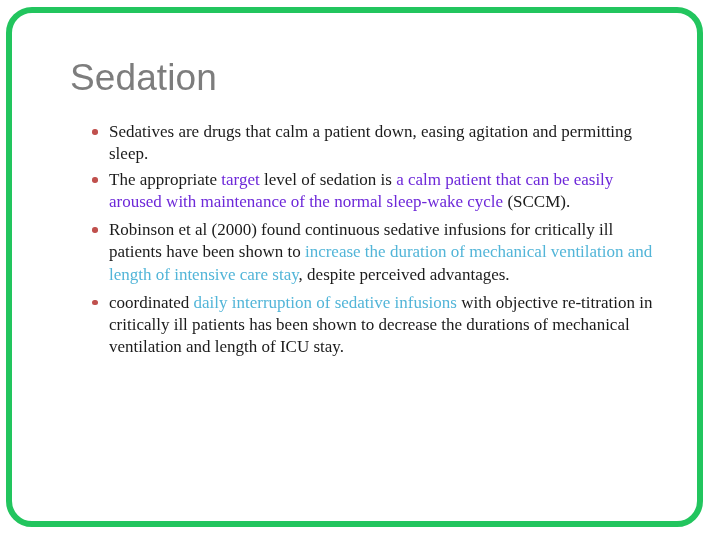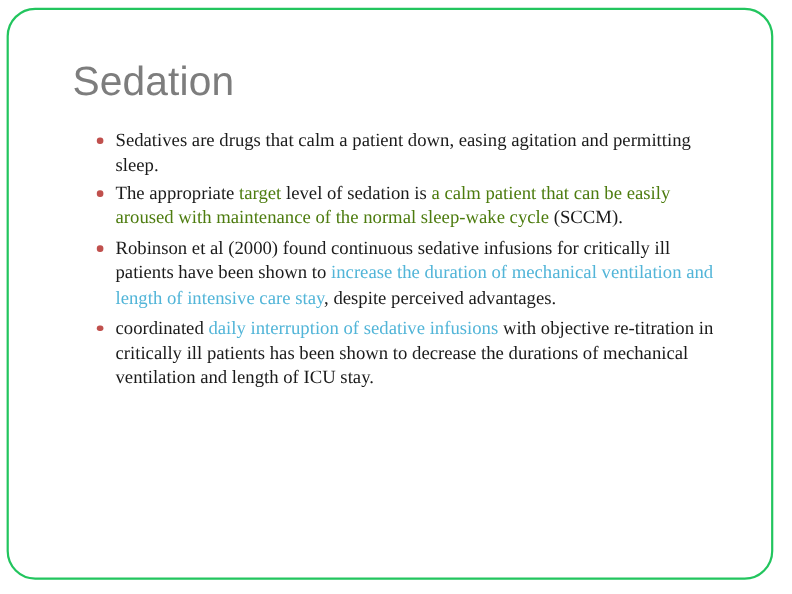--- a/index.html
+++ b/index.html
@@ -16,21 +16,21 @@
   }
 
   .slide {
     position: absolute;
     left: 6px;
     top: 7px;
     width: 697px;
     height: 520px;
     box-sizing: border-box;
     background: #ffffff;
-    border: 2px solid #22c55e;
+    border: 6px solid #22c55e;
     border-radius: 26px;
   }
 
   .slide-title {
     position: absolute;
     left: 58px;
     top: 46px;
     font-family: "Liberation Sans", "DejaVu Sans", sans-serif;
     font-size: 37px;
     font-weight: 400;
@@ -63,21 +63,21 @@
   .bullet-row .marker {
     position: absolute;
     left: 6px;
     top: 8px;
     width: 5.5px;
     height: 5.5px;
     border-radius: 50%;
     background: #c0504d;
   }
 
-  .hl-orange { color: #4d7c0f; }
+  .hl-orange { color: #6d28d9; }
   .hl-blue   { color: #52b5d8; }
 
   
   .gap-sm { margin-bottom: 4px; }
   .gap-md { margin-bottom: 6px; }
   .gap-lg { margin-bottom: 9px; }
 </style>
 </head>
 <body>
 

